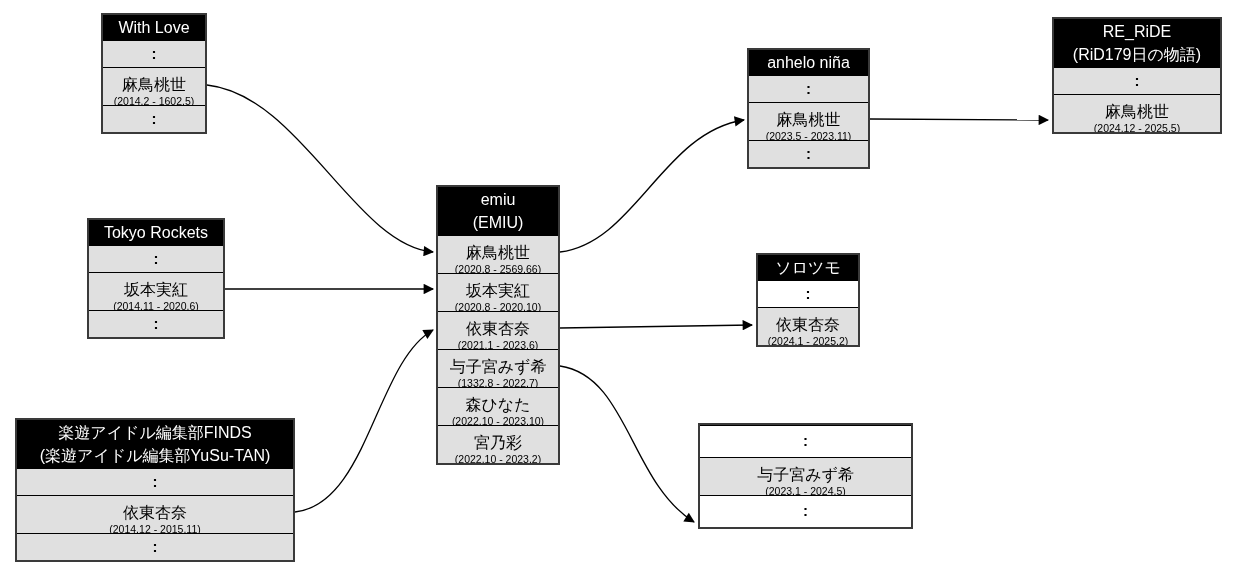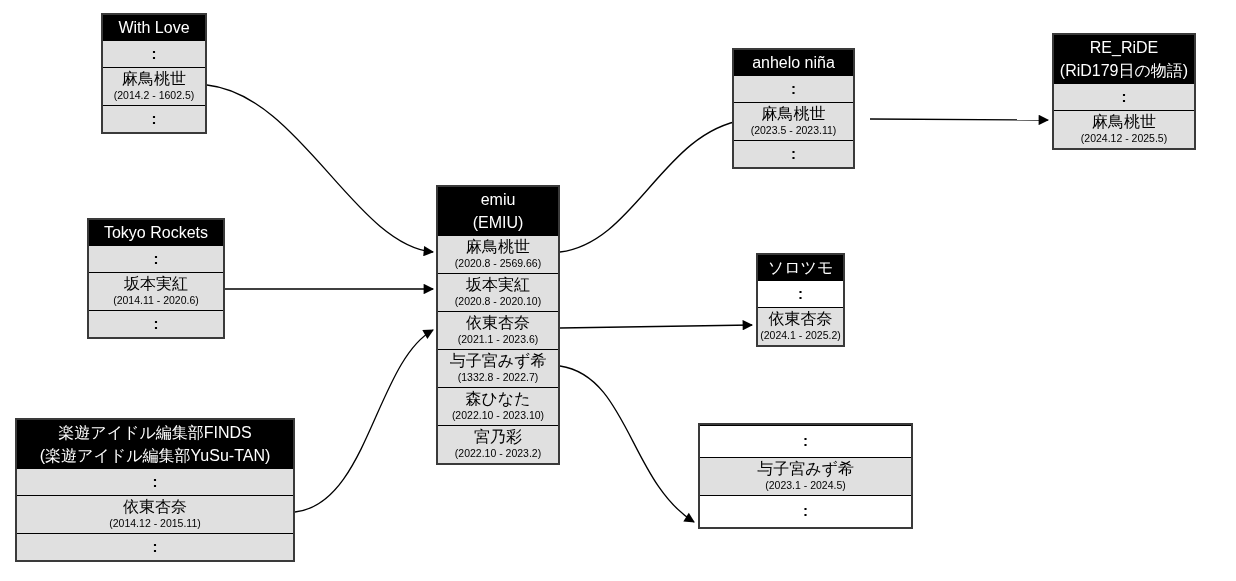--- a/index.html
+++ b/index.html
@@ -15,21 +15,21 @@
   .hdr {
     background:#000000; color:#ffffff; text-align:center;
     padding:1px 3px; white-space:nowrap;
   }
   .hdr .tl { display:block; font-size:16px; line-height:23px; }
   .row { border-top:1px solid #000000; text-align:center; box-sizing:border-box; overflow:hidden; }
   .row.gray  { background:#e0e0e0; }
   .row.white { background:#ffffff; }
   .ell  { height:27px; }
   .ell span { display:block; font-size:15px; font-weight:bold; line-height:25px; }
-  .member { height:38px; padding-top:1px; }
+  .member { height:38px; padding-top:7px; }
   .member .mname { font-size:16px; line-height:20px; white-space:nowrap; }
   .member .mdate { font-size:10.5px; line-height:13px; white-space:nowrap; }
 </style>
 </head>
 <body>
 
 <div class="canvas">
 
   <svg class="edges" viewBox="0 0 1236 581">
     <defs>
@@ -121,51 +121,51 @@
     <div class="row gray member">
       <div class="mname">森ひなた</div>
       <div class="mdate">(2022.10 - 2023.10)</div>
     </div>
     <div class="row gray member">
       <div class="mname">宮乃彩</div>
       <div class="mdate">(2022.10 - 2023.2)</div>
     </div>
   </div>
 
-  <div class="group" style="left:732px;top:48px;width:123px">
+  <div class="group" style="left:747px;top:48px;width:123px">
     <div class="hdr">
       <span class="tl">anhelo niña</span>
     </div>
     <div class="row gray ell">
         <span>:</span>
       </div>
     <div class="row gray member">
       <div class="mname">麻鳥桃世</div>
       <div class="mdate">(2023.5 - 2023.11)</div>
     </div>
     <div class="row gray ell">
         <span>:</span>
       </div>
   </div>
 
-  <div class="group" style="left:1052px;top:33px;width:144px">
+  <div class="group" style="left:1052px;top:17px;width:170px">
     <div class="hdr">
       <span class="tl">RE_RiDE</span>
       <span class="tl">(RiD179日の物語)</span>
     </div>
     <div class="row gray ell">
         <span>:</span>
       </div>
     <div class="row gray member">
       <div class="mname">麻鳥桃世</div>
       <div class="mdate">(2024.12 - 2025.5)</div>
     </div>
   </div>
 
-  <div class="group" style="left:756px;top:253px;width:89px">
+  <div class="group" style="left:756px;top:253px;width:104px">
     <div class="hdr">
       <span class="tl">ソロツモ</span>
     </div>
     <div class="row white ell">
         <span>:</span>
       </div>
     <div class="row gray member">
       <div class="mname">依東杏奈</div>
       <div class="mdate">(2024.1 - 2025.2)</div>
     </div>

